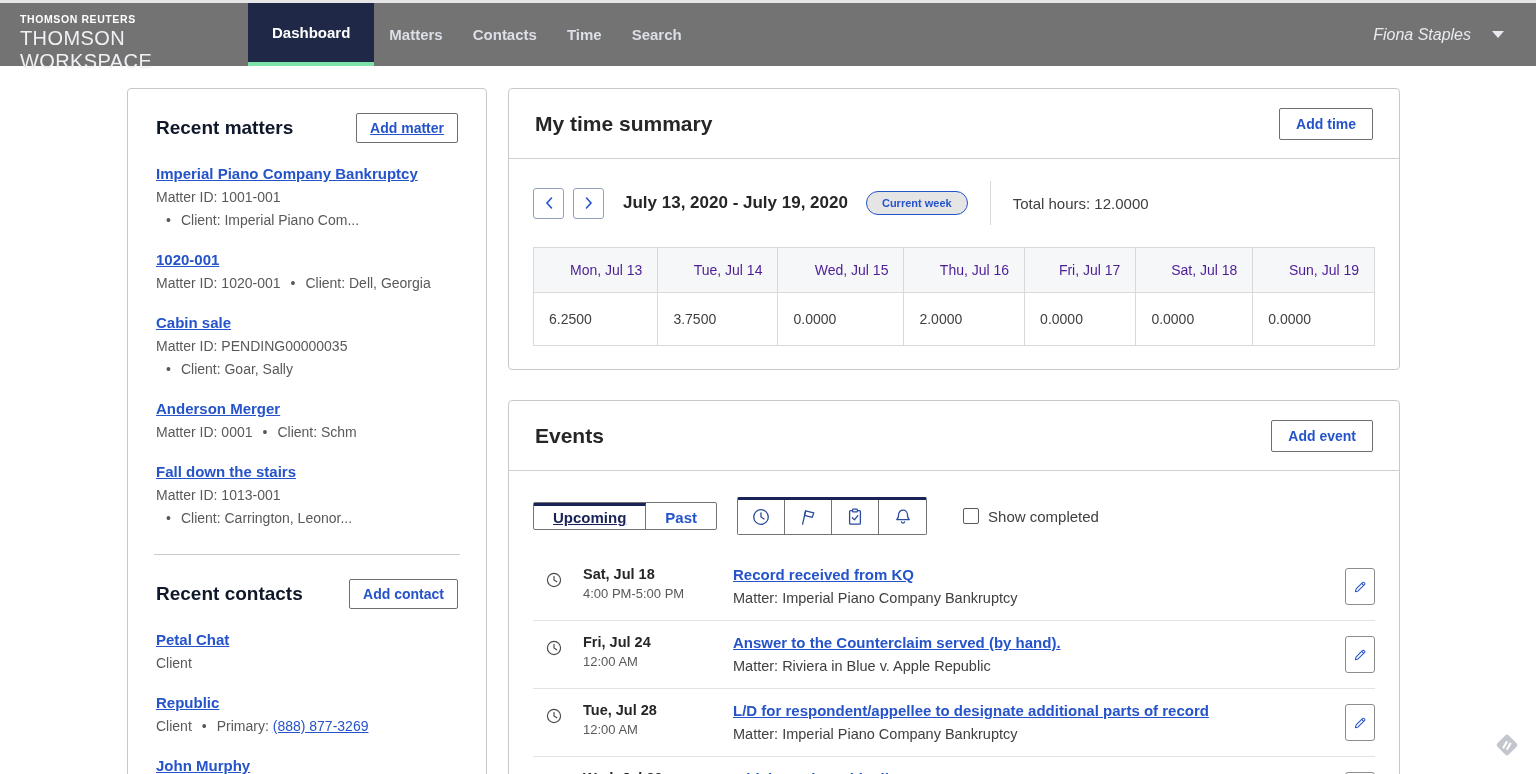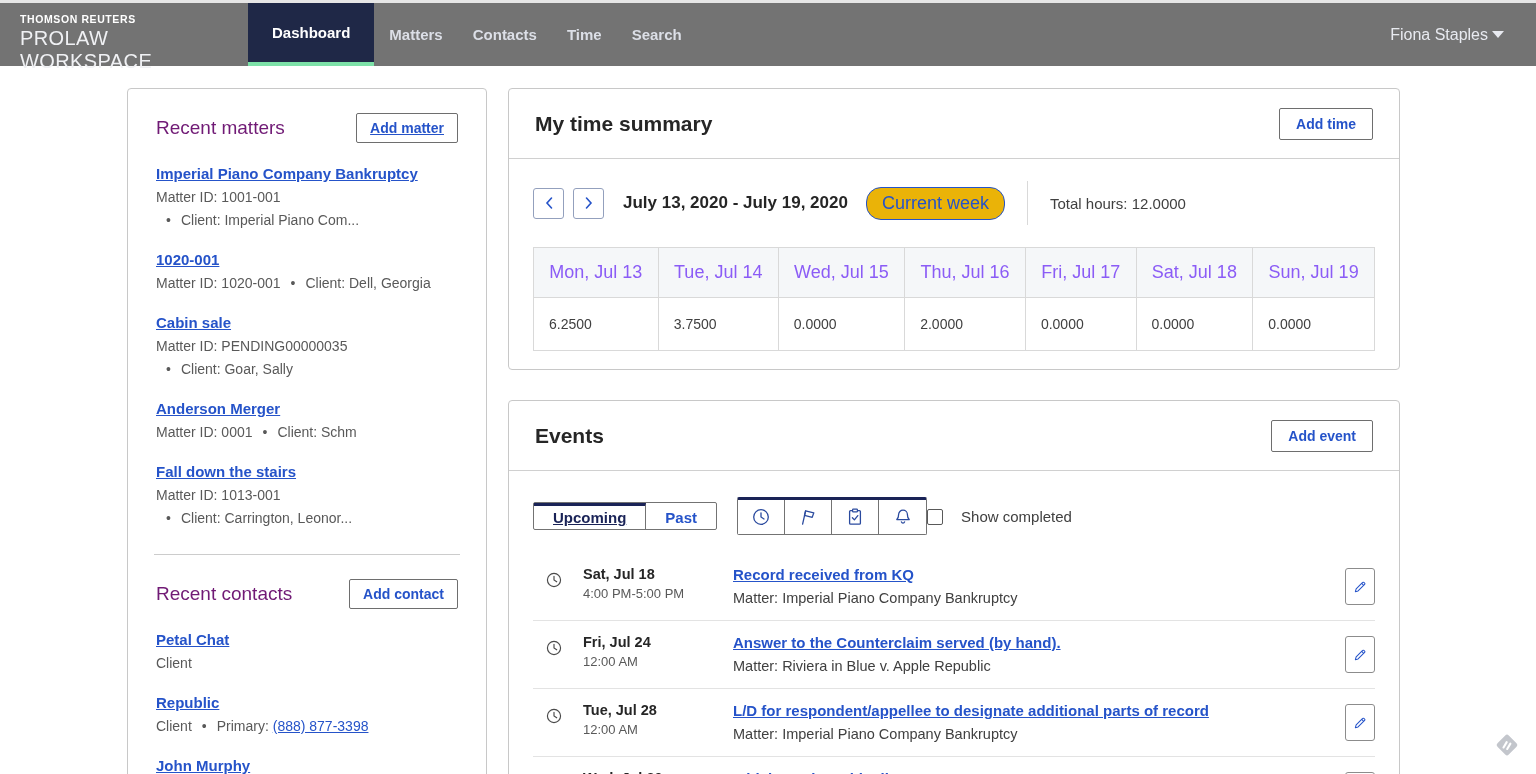--- a/index.html
+++ b/index.html
@@ -11,80 +11,80 @@
   .topnav { position:absolute; left:0; top:0; width:1536px; height:66px;
     background:#737373; display:flex; align-items:stretch; border-top:3px solid #e6e6e6; }
   .brand { padding:10px 20px 0 20px; width:248px; cursor:pointer; }
   .brand-l1 { color:#fff; font-size:10.5px; font-weight:bold; letter-spacing:.6px; }
   .brand-l2 { color:#f0f1f4; font-size:20px; letter-spacing:.4px; margin-top:2px; }
   .nav-items { display:flex; align-items:stretch;justify-content:flex-end; }
   .nav-item { display:flex; align-items:center; padding:0 15px; color:#dcdfe7;
     font-size:15px; font-weight:bold; cursor:pointer; }
   .nav-item.active { background:#1f2847; color:#fff; padding:0 24px;
     border-bottom:4px solid #7de1a8; }
-  .user-menu { margin-left:auto; display:flex; align-items:center; gap:4px;
-    padding-right:32px; color:#e8eaf0; font-size:16px; cursor:pointer; }
+  .user-menu { margin-left:auto; display:flex; align-items:center; gap:21px;
+    padding-right:32px; color:#e8eaf0; font-size:16px; cursor:pointer;font-style:italic; }
   .caret-down { width:0; height:0; border-left:6px solid transparent;
     border-right:6px solid transparent; border-top:7px solid #e8eaf0; }
 
   
   .card { position:absolute; background:#fff; border:1px solid #c8c8c8; border-radius:4px; }
   .card-header { display:flex; justify-content:space-between; align-items:center;
     padding:0 26px; height:70px; border-bottom:1px solid #d0d0d0; }
   .card-title { font-size:21px; font-weight:bold; color:#262626; }
   .btn { background:#fff; border:1px solid #6e6e6e; border-radius:2px;
     color:#2553c9; font-size:14px; font-weight:bold; padding:7px 16px; cursor:pointer;
     font-family:inherit;text-align:center; }
   .btn.u { text-decoration:underline; }
 
   
   .sidebar-card { left:127px; top:88px; width:360px; height:1000px; padding:24px 28px; }
   .side-head { display:flex; justify-content:space-between; align-items:center; margin-bottom:22px; }
-  .side-title { font-size:19px; font-weight:normal; color:#701a75; }
+  .side-title { font-size:19px; font-weight:bold; color:#0f172a; }
   .side-head .btn { padding:6px 13px; }
   a.blue-link { color:#2553c9; font-weight:bold; font-size:15px; text-decoration:underline; cursor:pointer; }
   .item { margin-bottom:19px; }
   .meta { font-size:14px; color:#595959; line-height:23px; margin-top:3px; }
   .meta .grp { display:inline-block; white-space:nowrap; }
   .bullet { color:#595959; margin:0 10px; }
   .phone-link { color:#2553c9; font-size:14px; text-decoration:underline; cursor:pointer; }
   .section-divider { border:none; border-top:1px solid #cccccc; margin:24px -2px 24px -2px; }
 
   
   .time-card { left:508px; top:88px; width:892px; height:282px; }
   .time-body { padding:22px 24px; }
   .week-row { display:flex; align-items:center; }
   .nav-btn { width:31px; height:31px; border:1px solid #93a0bd; border-radius:3px;
     background:#fff; display:flex; align-items:center; justify-content:center;
     cursor:pointer; margin-right:9px; }
   .date-range { font-size:17px; font-weight:bold; color:#262626; margin:0 18px 0 10px; }
-  .pill { border:1px solid #2553c9; border-radius:15px; color:#2553c9; font-size:18px;
-    background:#eab308; padding:5px 15px; cursor:pointer; font-family:inherit; }
+  .pill { border:1px solid #2553c9; border-radius:15px; color:#2553c9; font-size:11px;
+    background:#e5e5e5; padding:5px 15px; cursor:pointer; font-family:inherit;font-weight:bold; }
   .v-div { width:1px; height:44px; background:#d9d9d9; margin:0 22px; }
   .total-hours { font-size:15px; color:#404040; }
   table.hours { width:100%; border-collapse:collapse; margin-top:22px; }
-  table.hours th { background:#f5f7f9; font-weight:normal; text-align:center;
-    font-size:18px; color:#8b5cf6; border:1px solid #d9d9d9; padding:14px 15px; }
+  table.hours th { background:#f5f7f9; font-weight:normal; text-align:right;
+    font-size:14px; color:#4c1d95; border:1px solid #d9d9d9; padding:14px 15px; }
   table.hours td { font-size:14px; color:#404040; border:1px solid #d9d9d9; padding:18px 15px;margin-top:36px; }
 
   
   .events-card { left:508px; top:400px; width:892px; height:560px; }
   .events-body { padding:26px 24px; }
   .controls { display:flex; align-items:center; }
   .tab-group { display:flex; border:1px solid #737373; border-radius:2px; height:28px; }
   .tab { display:flex; align-items:center; padding:0 19px; font-size:15px; font-weight:bold;
     color:#2553c9; cursor:pointer; border-top:3px solid transparent; }
   .tab.active { color:#1a2357; text-decoration:underline; border-top:3px solid #1a2357;
     border-right:1px solid #737373; }
   .icon-group { display:flex; border:1px solid #737373; border-top:3px solid #1a2357;
     border-radius:2px; height:38px; margin-left:20px; }
   .icon-cell { width:47px; display:flex; align-items:center; justify-content:center;
     cursor:pointer; color:#2a4a9e; border-right:1px solid #737373; background:#fff; border-top:none; border-bottom:none; border-left:none; }
   .icon-cell:last-child { border-right:none; }
-  .chk-wrap { display:flex; align-items:flex-end; cursor:pointer;gap:9px; }
+  .chk-wrap { display:flex; align-items:flex-start; margin-left:36px; cursor:pointer; }
   .checkbox { width:16px; height:16px; border:1px solid #595959; border-radius:2px; background:#fff; }
   .chk-label { font-size:15px; color:#404040; margin-left:9px; }
 
   .event-list { margin-top:18px; }
   .event-row { display:flex; align-items:flex-start; padding:13px 0 14px 12px;
     border-bottom:1px solid #e3e3e3; }
   .event-row:last-child { border-bottom:none; }
   .ev-icon { width:38px; color:#4a4a4a; padding-top:5px; }
   .ev-date { width:150px; }
   .ev-date .d { font-size:14.5px; font-weight:bold; color:#262626; }
@@ -97,21 +97,21 @@
     color:#2553c9; cursor:pointer; margin-top:2px; }
 
   .watermark { position:absolute; right:14px; bottom:10px; opacity:.85; }
 </style>
 </head>
 <body>
 
 <header class="topnav">
   <div class="brand">
     <div class="brand-l1">THOMSON REUTERS</div>
-    <div class="brand-l2">PROLAW WORKSPACE</div>
+    <div class="brand-l2">THOMSON WORKSPACE</div>
   </div>
   <nav class="nav-items">
     <div class="nav-item active">Dashboard</div>
     <div class="nav-item">Matters</div>
     <div class="nav-item">Contacts</div>
     <div class="nav-item">Time</div>
     <div class="nav-item">Search</div>
   </nav>
   <div class="user-menu">
     <span>Fiona Staples</span>
@@ -161,21 +161,21 @@
       <button class="btn">Add contact</button>
     </div>
 
     <div class="item">
       <a class="blue-link">Petal Chat</a>
       <div class="meta"><span>Client</span></div>
     </div>
 
     <div class="item">
       <a class="blue-link">Republic</a>
-      <div class="meta"><span>Client</span><span class="grp"><span class="bullet">•</span><span>Primary:</span>&nbsp;<a class="phone-link">(888) 877-3398</a></span></div>
+      <div class="meta"><span>Client</span><span class="grp"><span class="bullet">•</span><span>Primary:</span>&nbsp;<a class="phone-link">(888) 877-3269</a></span></div>
     </div>
 
     <div class="item">
       <a class="blue-link">John Murphy</a>
       
     </div>
 
   </section>
 </aside>
 

